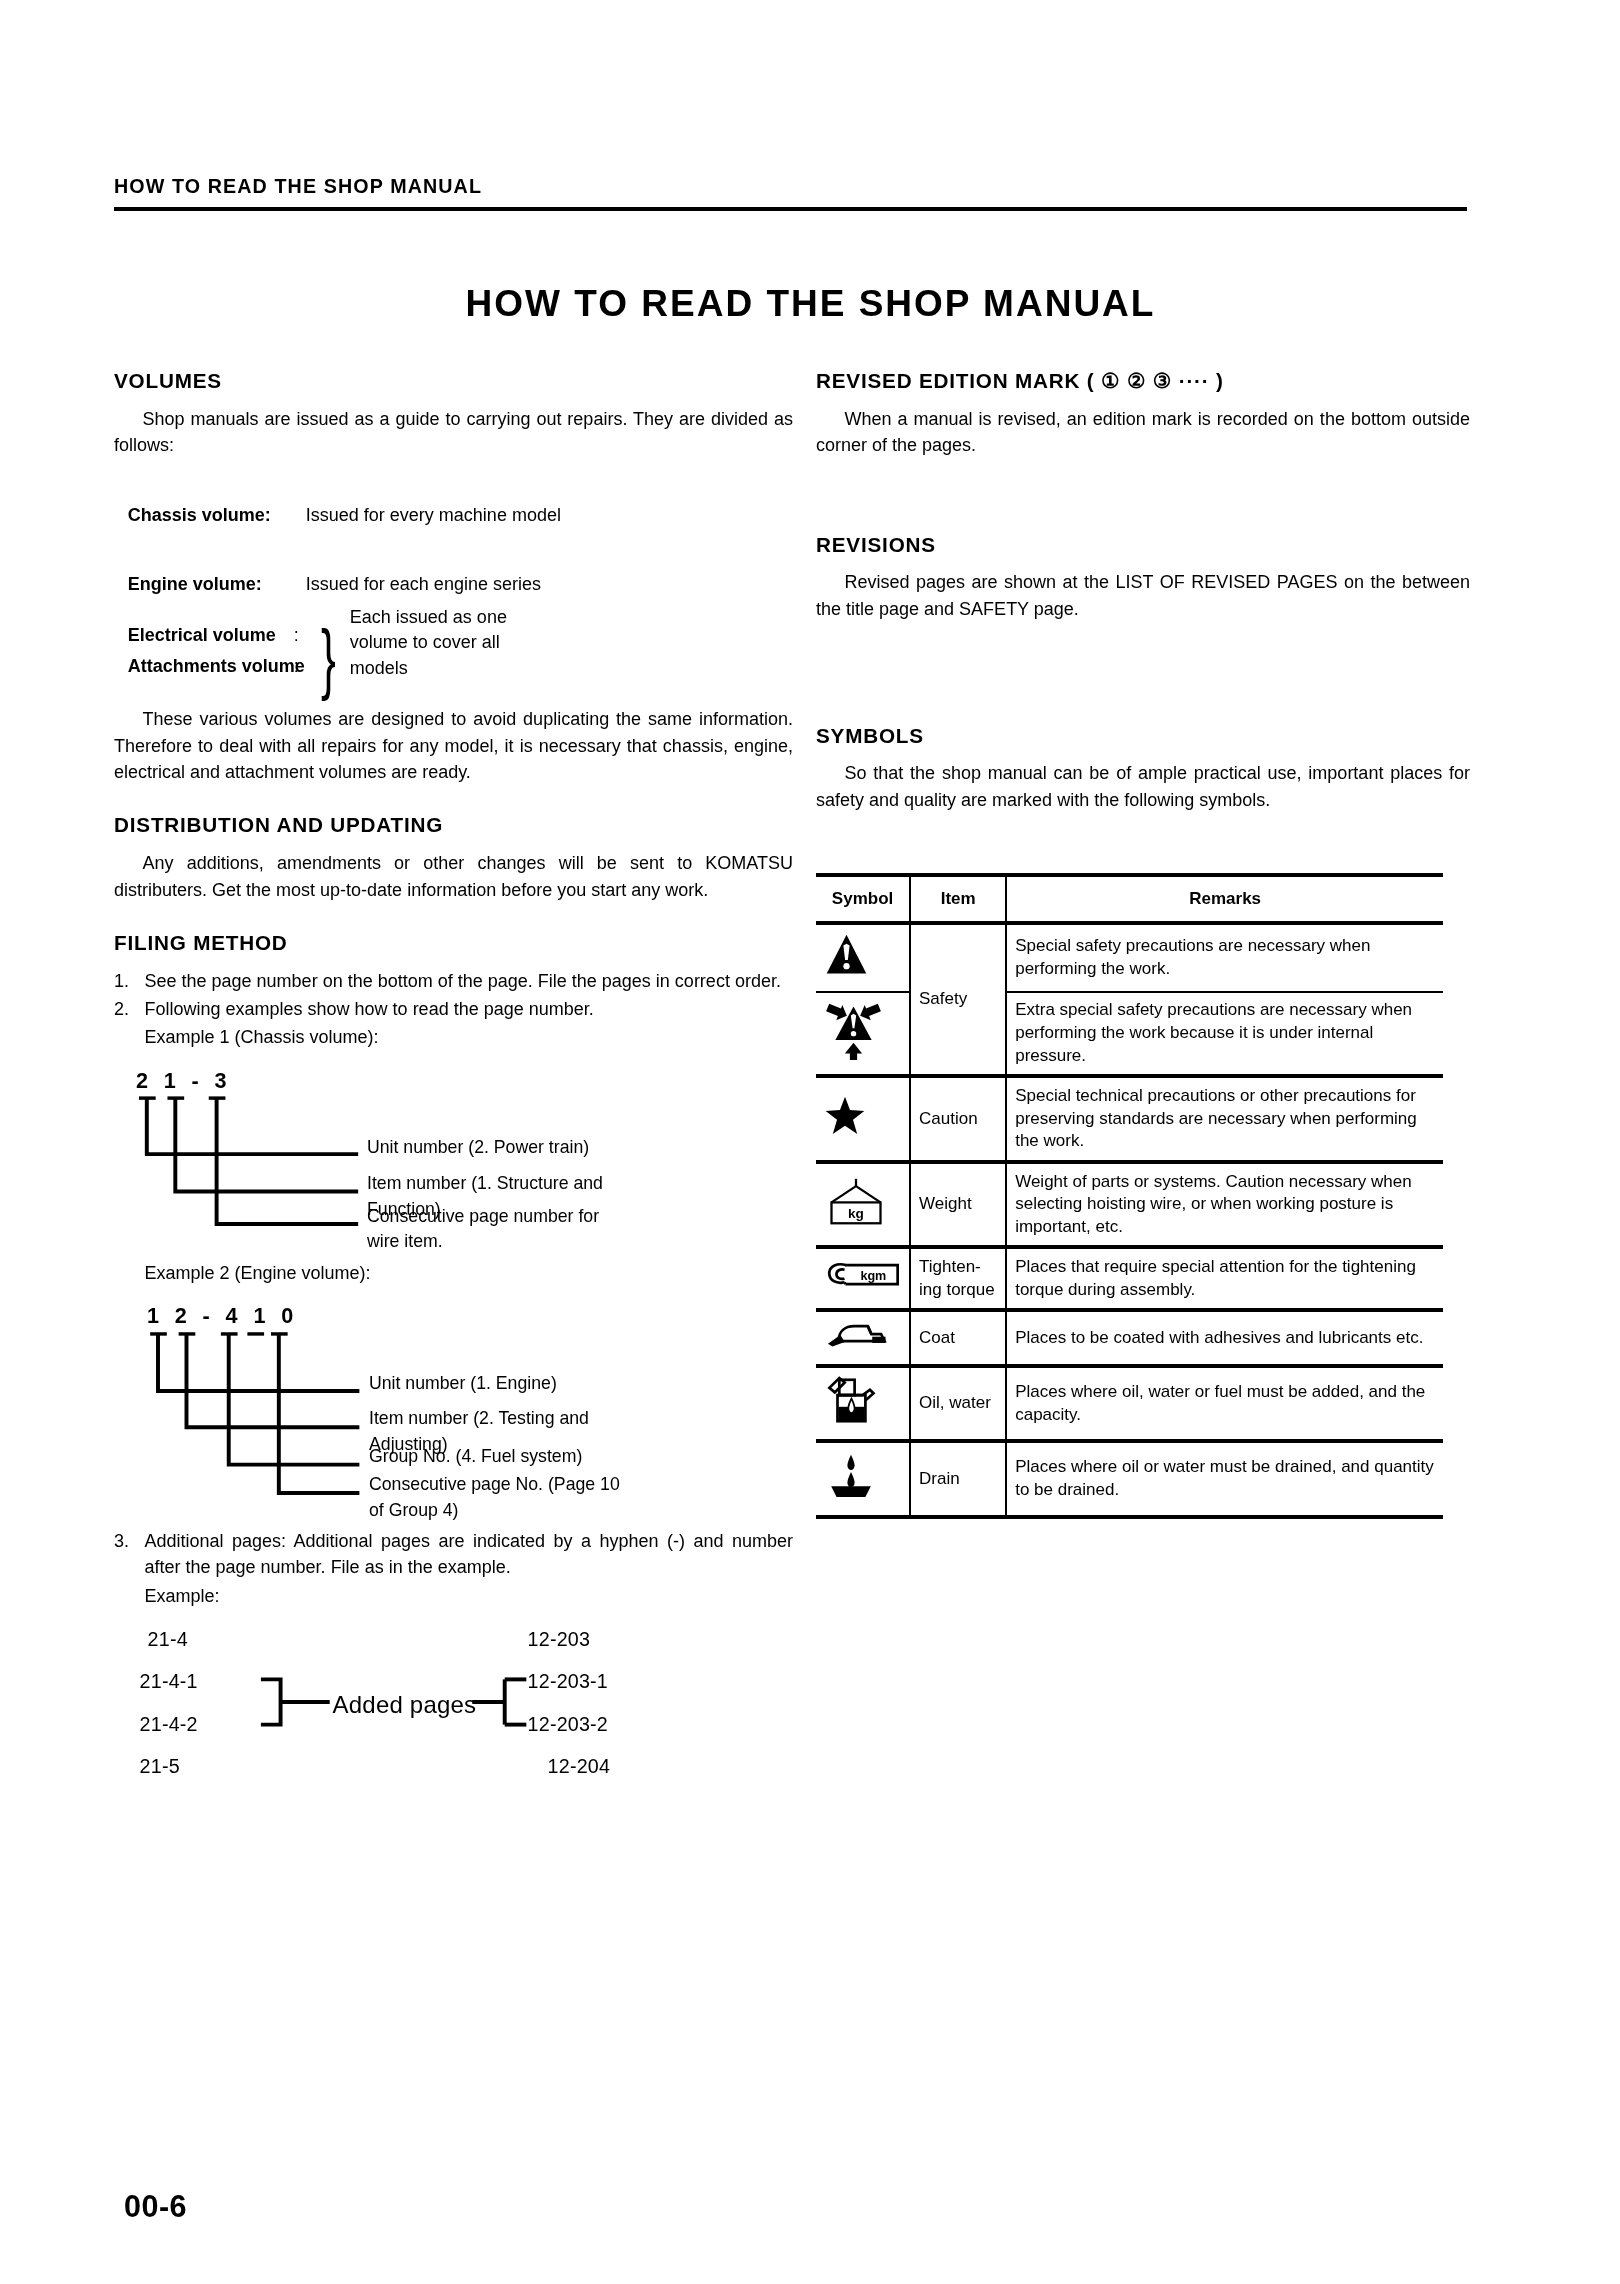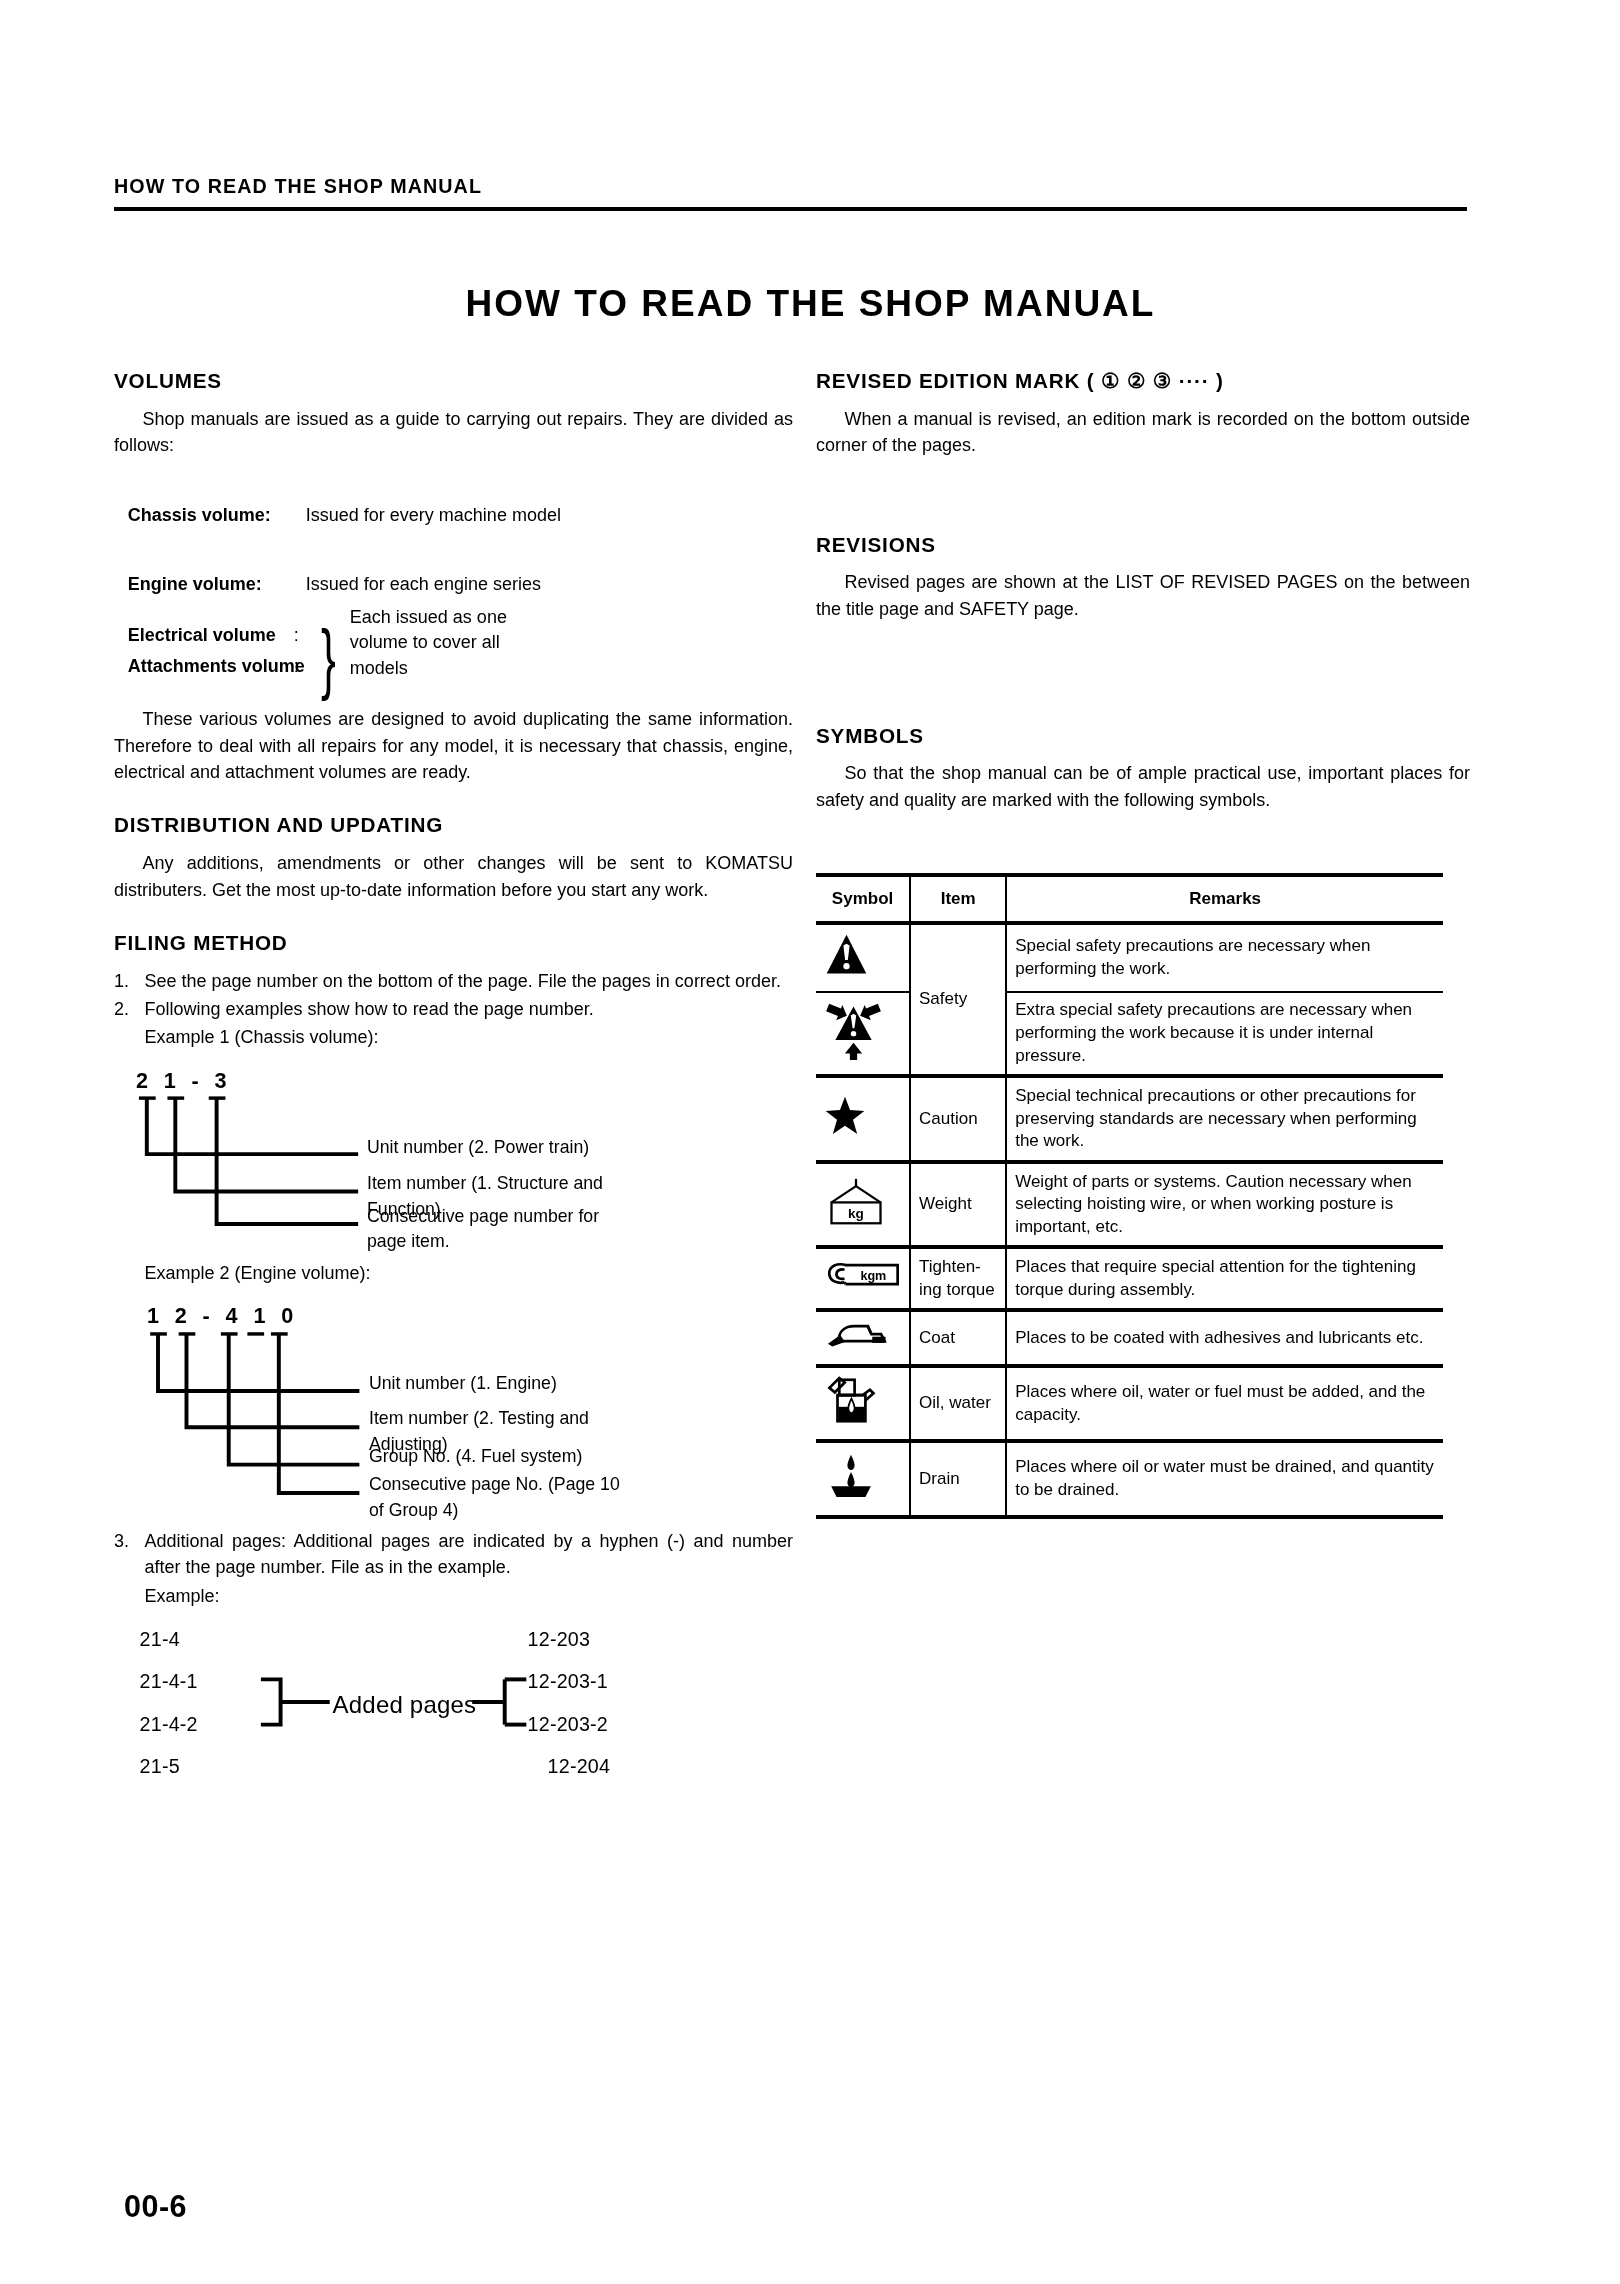--- a/index.html
+++ b/index.html
@@ -225,21 +225,21 @@
         <path d="M80 6 V196 H452" stroke-width="8"></path>
 
         <path d="M164 6 V262 H452" stroke-width="8"></path>
       </g>
     </svg>
     <div class="pn-labels">
       <div class="pn-label" style="left:231px; top:68px;">Unit number (2. Power train)</div>
       <div class="pn-label" style="left:231px; top:104px;">Item number (1. Structure and</div>
       <div class="pn-label" style="left:231px; top:130px;">Function)</div>
       <div class="pn-label" style="left:231px; top:137px;">Consecutive page number for</div>
-      <div class="pn-label" style="left:231px; top:162px;">page item.</div>
+      <div class="pn-label" style="left:231px; top:162px;">wire item.</div>
     </div>
   </div>
 
   <div class="spacer-md"></div>
 
   <div class="sub-line">Example 2 (Engine volume):</div>
 
   <div class="pn-diagram" style="margin-top:16.7px; height:197px; width:634px;">
     <div class="digits">1 2 - 4 1 0</div>
     <svg width="634" height="167" viewBox="0 0 1290 340">
@@ -270,21 +270,21 @@
   <ol class="num-list">
     <li>
       <span class="marker">3.</span>
       <span>Additional pages: Additional pages are indicated by a hyphen (-) and number after the page number.  File as in the example.</span>
     </li>
   </ol>
 
   <div class="sub-line">Example:</div>
 
   <div class="added-block" style="margin-top:18.7px;">
-    <span class="ap" style="left:0; top:0;">21-4</span>
+    <span class="ap" style="left:8px; top:0;">21-4</span>
     <span class="ap" style="left:0; top:42px;">21-4-1</span>
     <span class="ap" style="left:0; top:85px;">21-4-2</span>
     <span class="ap" style="left:0; top:127px;">21-5</span>
 
     <span class="ap" style="left:388px; top:0;">12-203</span>
     <span class="ap" style="left:388px; top:42px;">12-203-1</span>
     <span class="ap" style="left:388px; top:85px;">12-203-2</span>
     <span class="ap" style="left:408px; top:127px;">12-204</span>
 
     <span class="ap ap-label" style="left:193px; top:63px;">Added pages</span>

